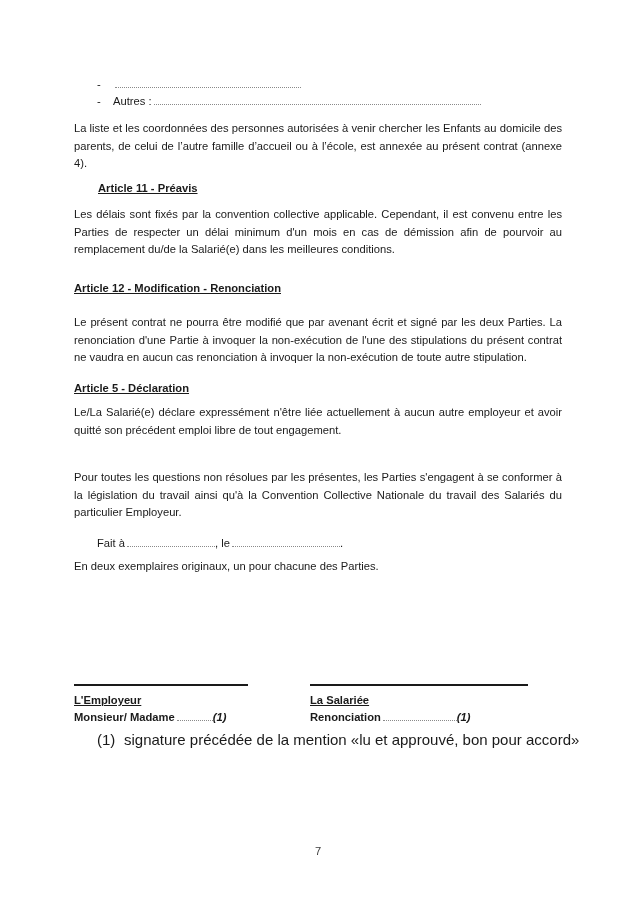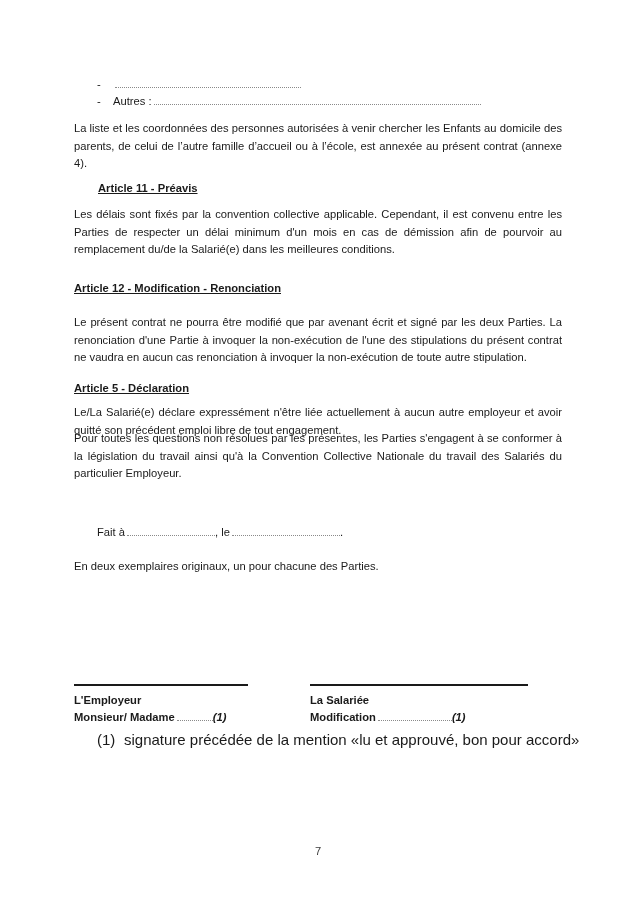--- a/index.html
+++ b/index.html
@@ -86,21 +86,21 @@
     font-weight: bold;
     line-height: 16px;
     text-decoration: underline;
     display: inline-block;
   }
 
   
   .fait-line {
     position: absolute;
     left: 23px;
-    top: 524px;
+    top: 535px;
     font-size: 11.2px;
     line-height: 17px;
     white-space: nowrap;
   }
   .leader-c { width: 88px; }
   .leader-d { width: 108px; }
 
   
   .sig-block {
     position: absolute;
@@ -119,20 +119,21 @@
     height: 0;
     margin-bottom: 6px;
   }
   .sig-rule.left-rule  { width: 174px; }
   .sig-rule.right-rule { width: 218px; }
   .sig-role {
     font-size: 11.2px;
     font-weight: bold;
     line-height: 17px;
     white-space: nowrap;
+    text-decoration: underline;
   }
   .sig-name {
     font-size: 11.2px;
     font-weight: bold;
     line-height: 17px;
     white-space: nowrap;
   }
   .sig-note {
     font-style: italic;
     font-weight: bold;
@@ -200,21 +201,21 @@
     <div class="block" style="top:314px;">
       <p class="para">Le présent contrat ne pourra être modifié que par avenant écrit et signé par les deux Parties. La renonciation d'une Partie à invoquer la non-exécution de l'une des stipulations du présent contrat ne vaudra en aucun cas renonciation à invoquer la non-exécution de toute autre stipulation.</p>
     </div>
 
     <div class="block" style="top:378px;">
       <h2 class="article">Article 5 - Déclaration</h2>
     </div>
     <div class="block" style="top:404px;">
       <p class="para">Le/La Salarié(e) déclare expressément n'être liée actuellement à aucun autre employeur et avoir quitté son précédent emploi libre de tout engagement.</p>
     </div>
-    <div class="block" style="top:430px;">
+    <div class="block" style="top:469px;">
       <p class="para">Pour toutes les questions non résolues par les présentes, les Parties s'engagent à se conformer à la législation du travail ainsi qu'à la Convention Collective Nationale du travail des Salariés du particulier Employeur.</p>
     </div>
 
     <div class="fait-line">
       <span>Fait à</span><span class="leader leader-c"></span><span>, le</span><span class="leader leader-d"></span><span>.</span>
     </div>
 
     <div class="block" style="top:558px;">
       <p class="para">En deux exemplaires originaux, un pour chacune des Parties.</p>
     </div>
@@ -226,21 +227,21 @@
         <div class="sig-role">L'Employeur</div>
         <div class="sig-name">
           <span>Monsieur/ Madame</span><span class="leader leader-e"></span><span class="sig-note">(1)</span>
         </div>
       </div>
 
       <div class="sig-col right">
         <div class="sig-rule right-rule"></div>
         <div class="sig-role">La Salariée</div>
         <div class="sig-name">
-          <span>Modification</span><span class="leader leader-f"></span><span class="sig-note">(1)</span>
+          <span>Renonciation</span><span class="leader leader-f"></span><span class="sig-note">(1)</span>
         </div>
       </div>
 
     </div>
 
     <div class="footnote">
       <span class="footnote-num">(1)</span><span>signature précédée de la mention «lu et approuvé, bon pour accord»</span>
     </div>
 
   </div>

